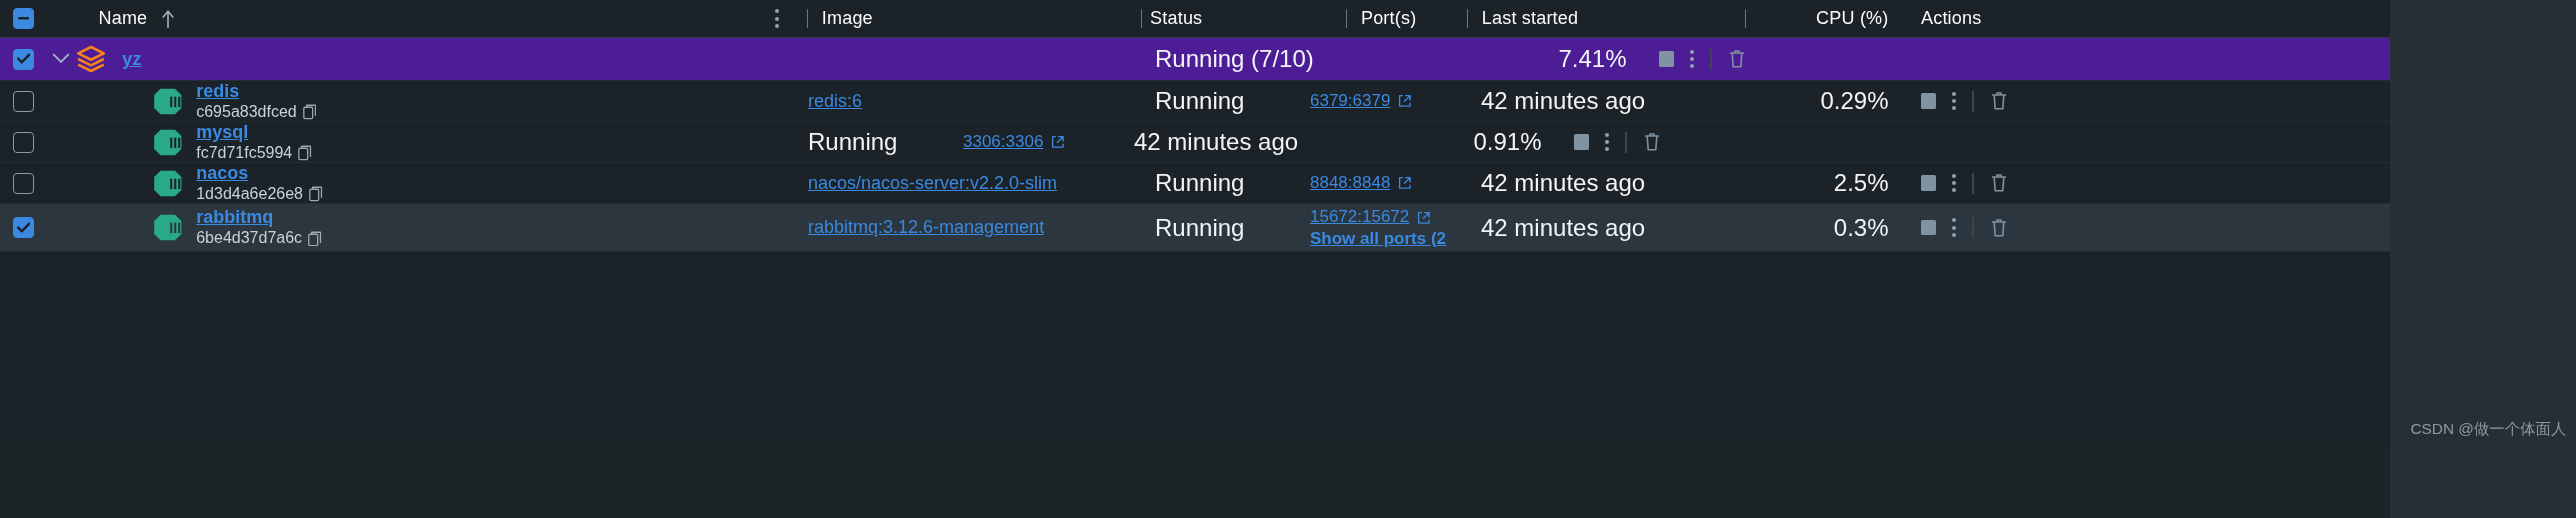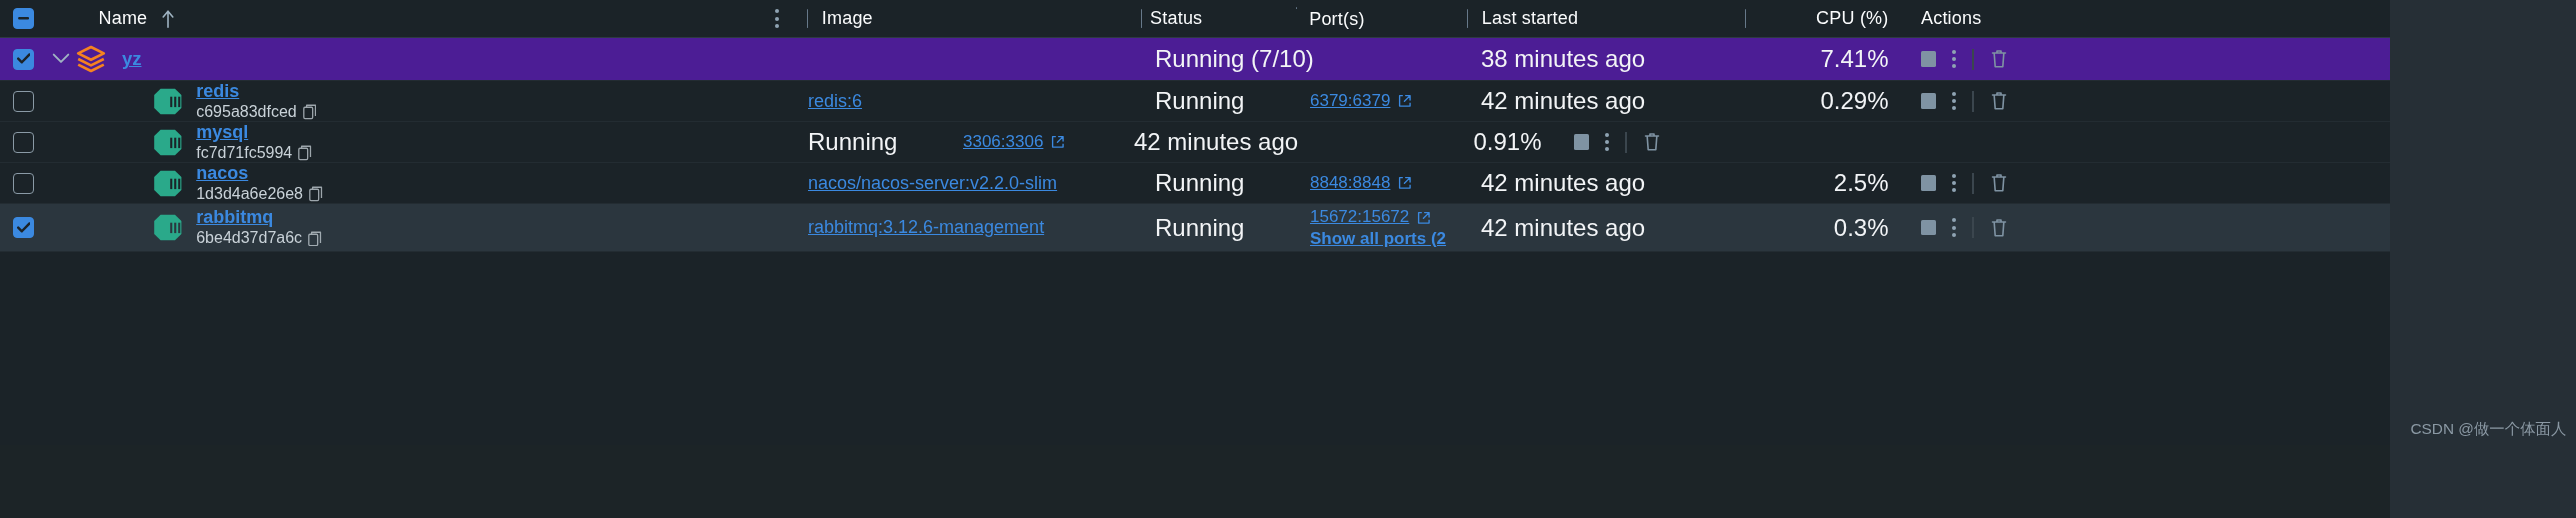--- a/index.html
+++ b/index.html
@@ -155,21 +155,21 @@
     <div class="c-image" style="padding-left:13px">
       <span class="sep"></span>
       <span class="hdr-label" style="margin-left:13.7px">Image</span>
     </div>
 
     <div class="c-status" style="padding-left:0">
       <span class="sep"></span>
       <span class="hdr-label" style="margin-left:8px">Status</span>
     </div>
 
-    <div class="c-ports" style="padding-left:0; flex-direction:column; align-items:flex-start;">
+    <div class="c-ports" style="padding-left:0; flex-direction:row; align-items:center;">
       <span class="sep"></span>
       <span class="hdr-label" style="margin-left:13.7px">Port(s)</span>
     </div>
 
     <div class="c-started" style="padding-left:0">
       <span class="sep"></span>
       <span class="hdr-label" style="margin-left:13.7px">Last started</span>
     </div>
 
     <div class="c-cpu" style="justify-content:flex-start; padding-left:0; padding-right:0;gap:40px;">
@@ -212,23 +212,20 @@
         </div>
       </div>
       <div class="c-kebab"></div>
       <div class="c-image">
         <span class="link link-img"></span>
       </div>
       <div class="c-status">
         <span class="cell-text">Running (7/10)</span>
       </div>
       <div class="c-ports"></div>
-      <div class="c-started">
-        <span class="cell-text">38 minutes ago</span>
-      </div>
       <div class="c-cpu">
         <span class="cell-text">7.41%</span>
       </div>
       <div class="c-actions" style="z-index:2">
         <span class="act">
             <span class="stop-sq"></span>
           </span>
         <span class="act kebab">
             <i></i>
             <i></i>

